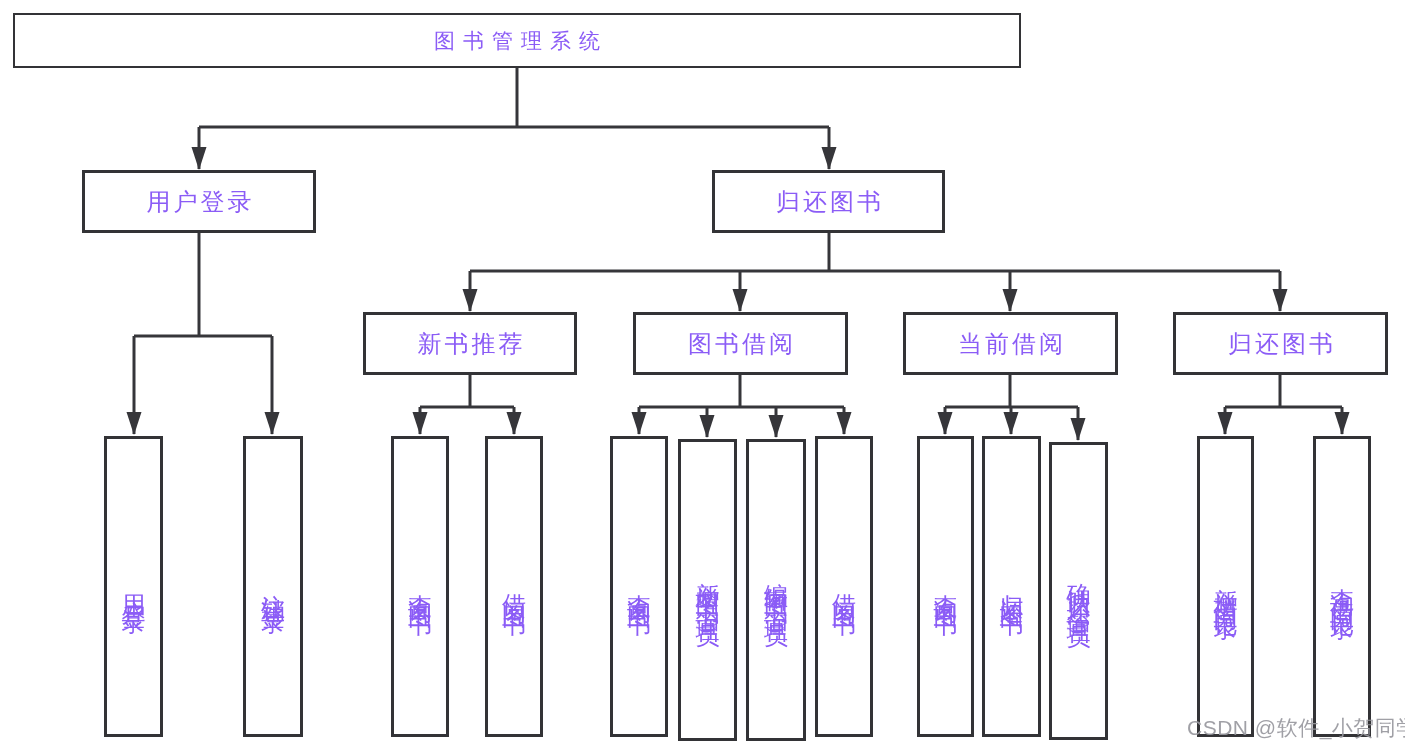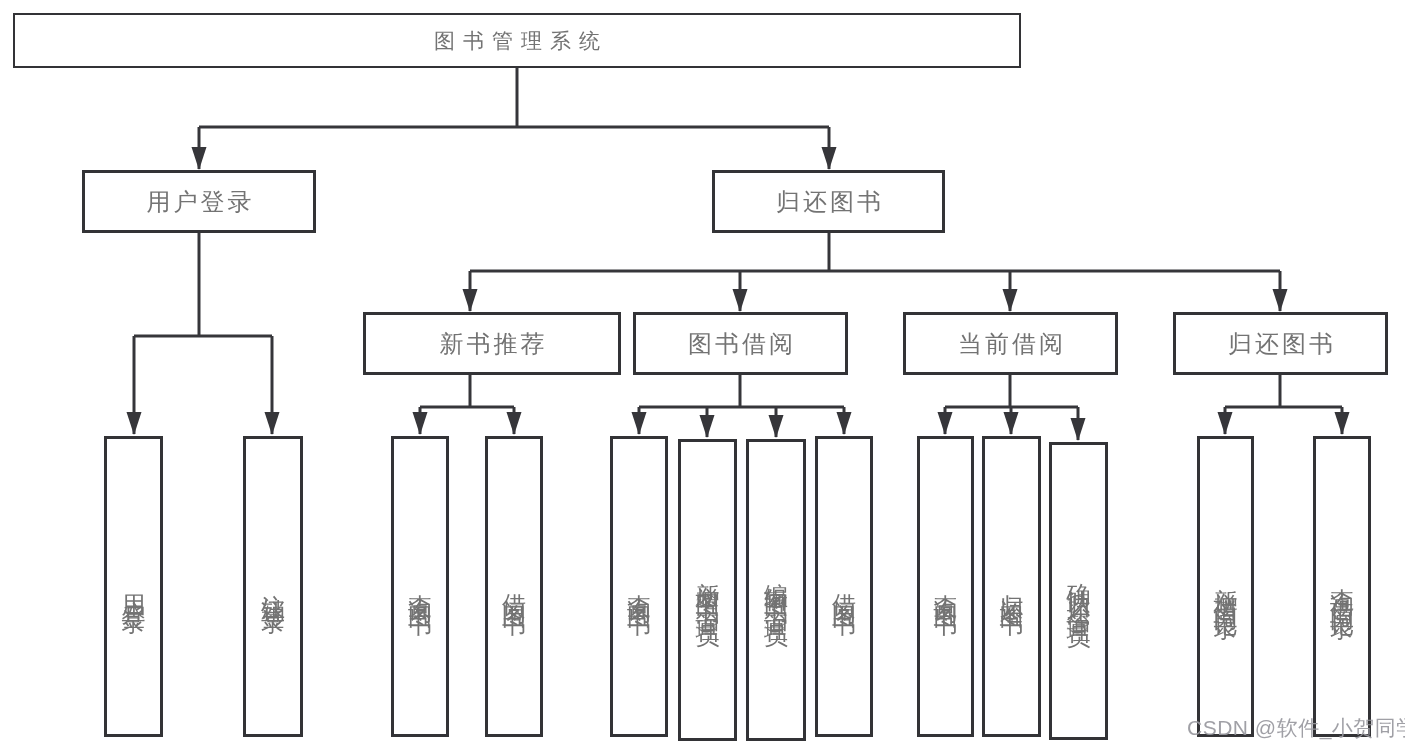--- a/index.html
+++ b/index.html
@@ -28,21 +28,21 @@
   }
   .node {
     position: absolute;
     box-sizing: border-box;
     background: #ffffff;
     border: 3px solid #333336;
     display: flex;
     align-items: center;
     justify-content: center;
     z-index: 2;
-    color: #737373;
+    color: #8b5cf6;
   }
   .node.root {
     border-width: 2px;
   }
   .node.root .lbl {
     font-size: 21px;
     letter-spacing: 8px;
     text-indent: 8px;
   }
   .node.h .lbl {
@@ -140,21 +140,21 @@
     <span class="lbl">图书管理系统</span>
   </div>
 
   <div class="node h" style="left:82px; top:170px; width:234px; height:63px;">
     <span class="lbl">用户登录</span>
   </div>
   <div class="node h" style="left:712px; top:170px; width:233px; height:63px;">
     <span class="lbl">归还图书</span>
   </div>
 
-  <div class="node h" style="left:363px; top:312px; width:258px; height:63px;">
+  <div class="node h" style="left:363px; top:312px; width:214px; height:63px;">
     <span class="lbl">新书推荐</span>
   </div>
   <div class="node h" style="left:903px; top:312px; width:215px; height:63px;">
     <span class="lbl">当前借阅</span>
   </div>
   <div class="node h" style="left:633px; top:312px; width:215px; height:63px;">
     <span class="lbl">图书借阅</span>
   </div>
   <div class="node h" style="left:1173px; top:312px; width:215px; height:63px;">
     <span class="lbl">归还图书</span>

